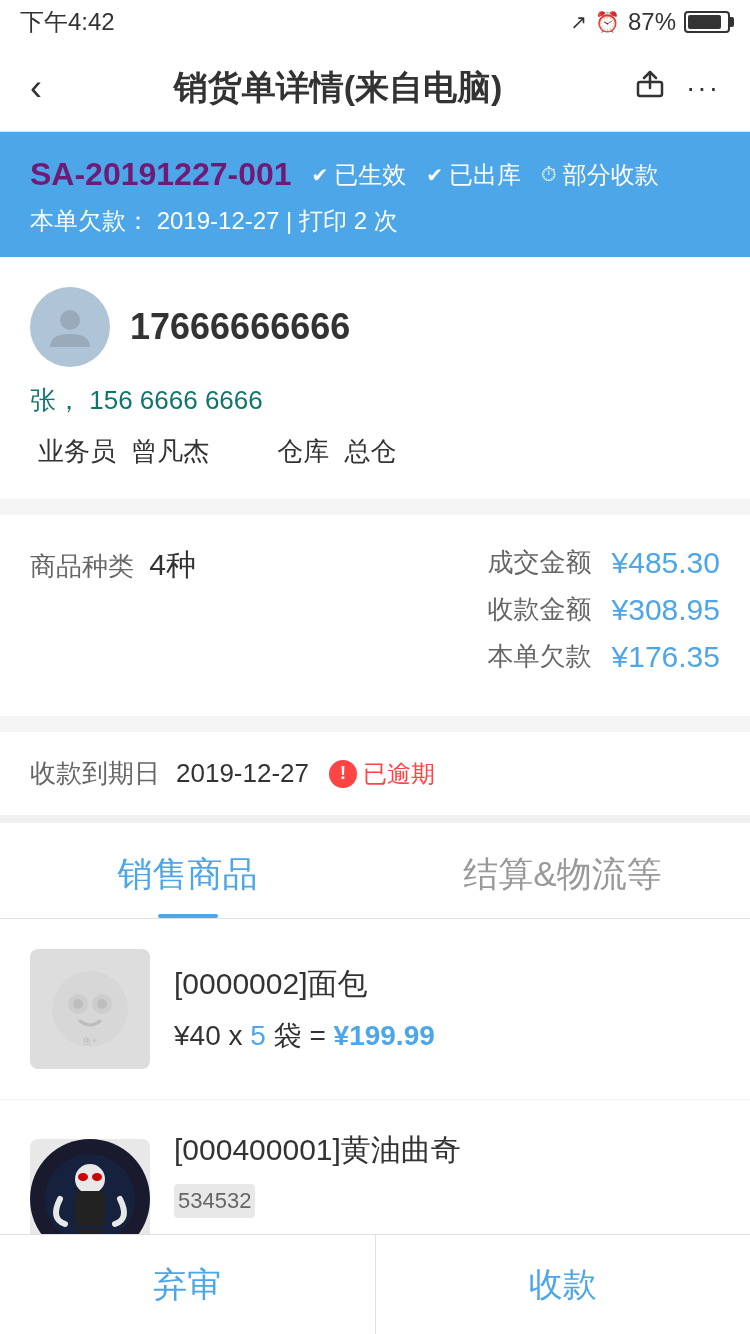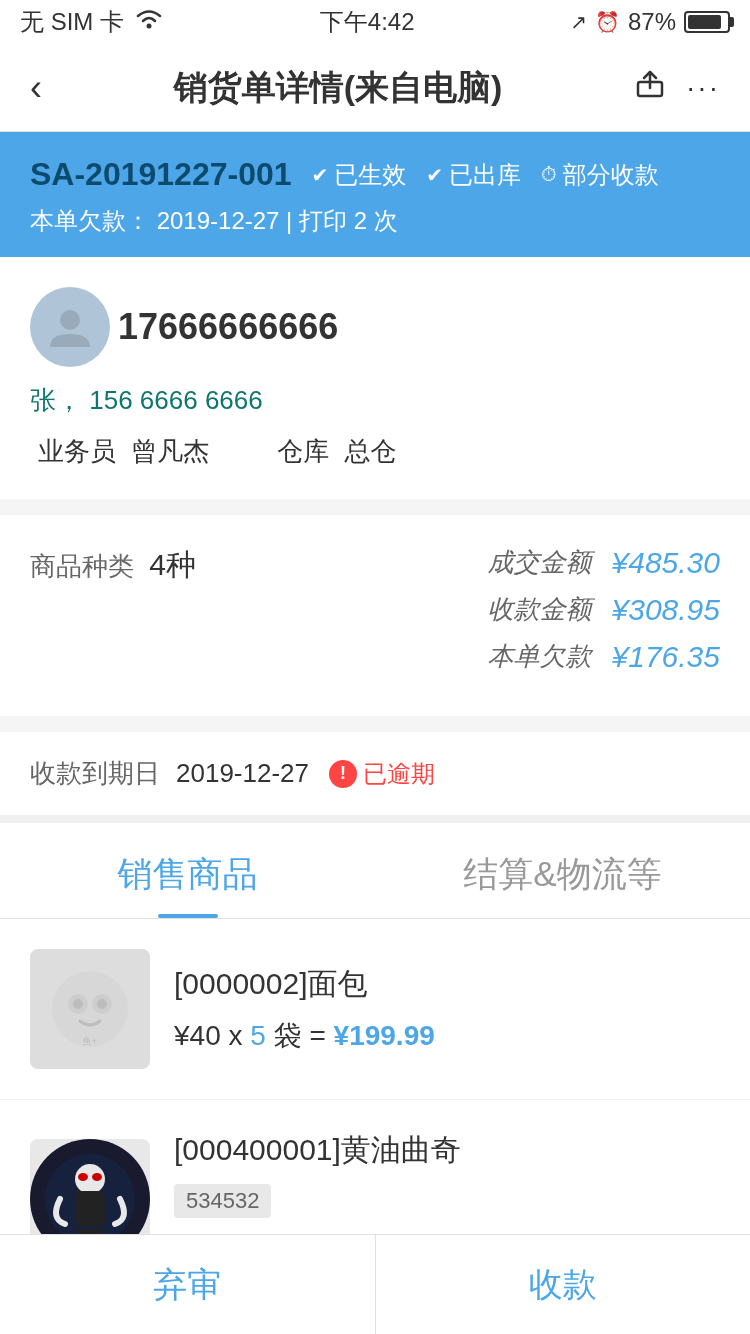--- a/index.html
+++ b/index.html
@@ -82,41 +82,41 @@
     }
     .banner-row1 {
       display: flex;
       align-items: center;
       gap: 20px;
       margin-bottom: 12px;
     }
     .order-id {
       font-size: 32px;
       font-weight: bold;
-      color: #0c4a6e;
+      color: #701a75;
     }
     .badge {
       display: flex;
       align-items: center;
       gap: 6px;
       font-size: 24px;
       color: #fff;
     }
     .banner-row2 { font-size: 24px; color: #fff; }
 
     
     .customer-section {
       background: #fff;
       padding: 30px;
       margin-bottom: 16px;
     }
     .customer-top {
       display: flex;
       align-items: center;
-      gap: 8px;
+      gap: 20px;
       margin-bottom: 16px;
     }
     .avatar {
       width: 80px; height: 80px;
       background: #b0c4d8;
       border-radius: 50%;
       display: flex; align-items: center; justify-content: center;
       font-size: 36px;
       color: #fff;
       flex-shrink: 0;
@@ -137,21 +137,21 @@
       padding: 30px;
       margin-bottom: 16px;
     }
     .stats-row {
       display: flex;
       justify-content: space-between;
       align-items: flex-start;
     }
     .stats-left { font-size: 26px; color: #666; }
     .stats-left .value { font-size: 30px; color: #333; margin-left: 8px; }
-    .stats-right { text-align: left; font-style: italic; }
+    .stats-right { text-align: left; }
     .stats-item {
       display: flex;
       justify-content: flex-end;
       align-items: center;
       gap: 20px;
       margin-bottom: 12px;
     }
     .stats-label { font-size: 26px; color: #666; }
     .stats-amount { font-size: 30px; color: #4da6e8; font-weight: 500; }
 
@@ -242,21 +242,21 @@
       display: flex; align-items: center; justify-content: center;
     }
     .owl-svg { opacity: 0.3; }
     .product-info { flex: 1; }
     .product-name { font-size: 30px; color: #333; margin-bottom: 12px; }
     .product-tag {
       display: inline-block;
       background: #e8e8e8;
       color: #666;
       font-size: 22px;
-      padding: 4px 12px;
+      padding: 4px 4px;
       border-radius: 4px;
       margin-bottom: 12px;
     }
     .product-price { font-size: 28px; color: #333; }
     .price-blue { color: #4da6e8; }
     .price-total { color: #4da6e8; font-weight: 600; }
 
     
     .bottom-bar {
       position: fixed;
@@ -280,31 +280,20 @@
     .bottom-btn:first-child {
       border-right: 1px solid #e0e0e0;
     }
 
     .spacer { height: 100px; }
   </style>
 </head>
 <body>
 
 <div class="status-bar">
-  <div class="status-left">
-    <span>无 SIM 卡</span>
-    <span>
-      <svg width="30" height="22" viewBox="0 0 30 22">
-        <path d="M15 17 Q15 17 15 17" stroke="#333" stroke-width="3" fill="none"></path>
-        <circle cx="15" cy="18" r="2.5" fill="#333"></circle>
-        <path d="M9 13 Q15 7 21 13" stroke="#333" stroke-width="2.5" fill="none" stroke-linecap="round"></path>
-        <path d="M4 8 Q15 -1 26 8" stroke="#333" stroke-width="2.5" fill="none" stroke-linecap="round"></path>
-      </svg>
-    </span>
-  </div>
   <span>下午4:42</span>
   <div class="status-right">
     <span style="font-size:20px;">↗</span>
     <span style="font-size:20px;">⏰</span>
     <span>87%</span>
     <div class="battery-bar">
       <div class="battery-fill"></div>
     </div>
   </div>
 </div>

